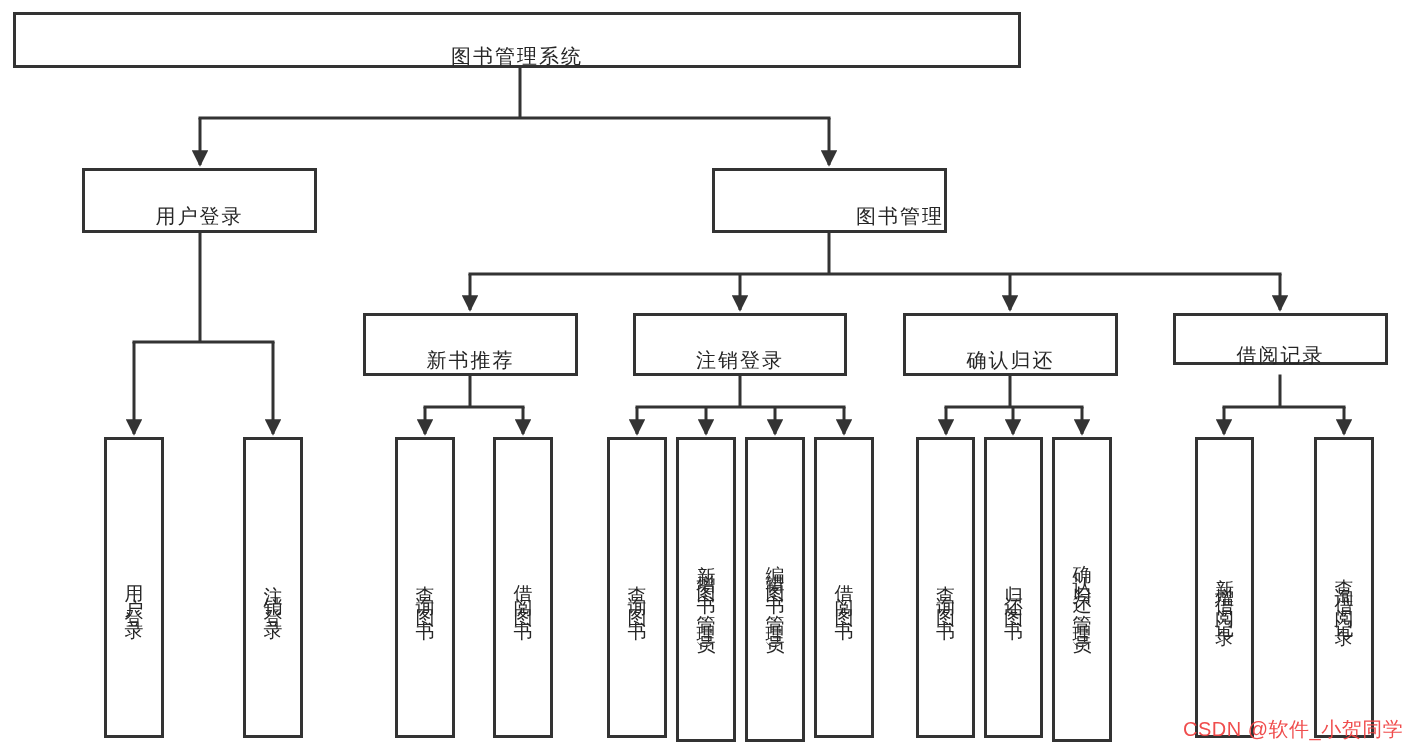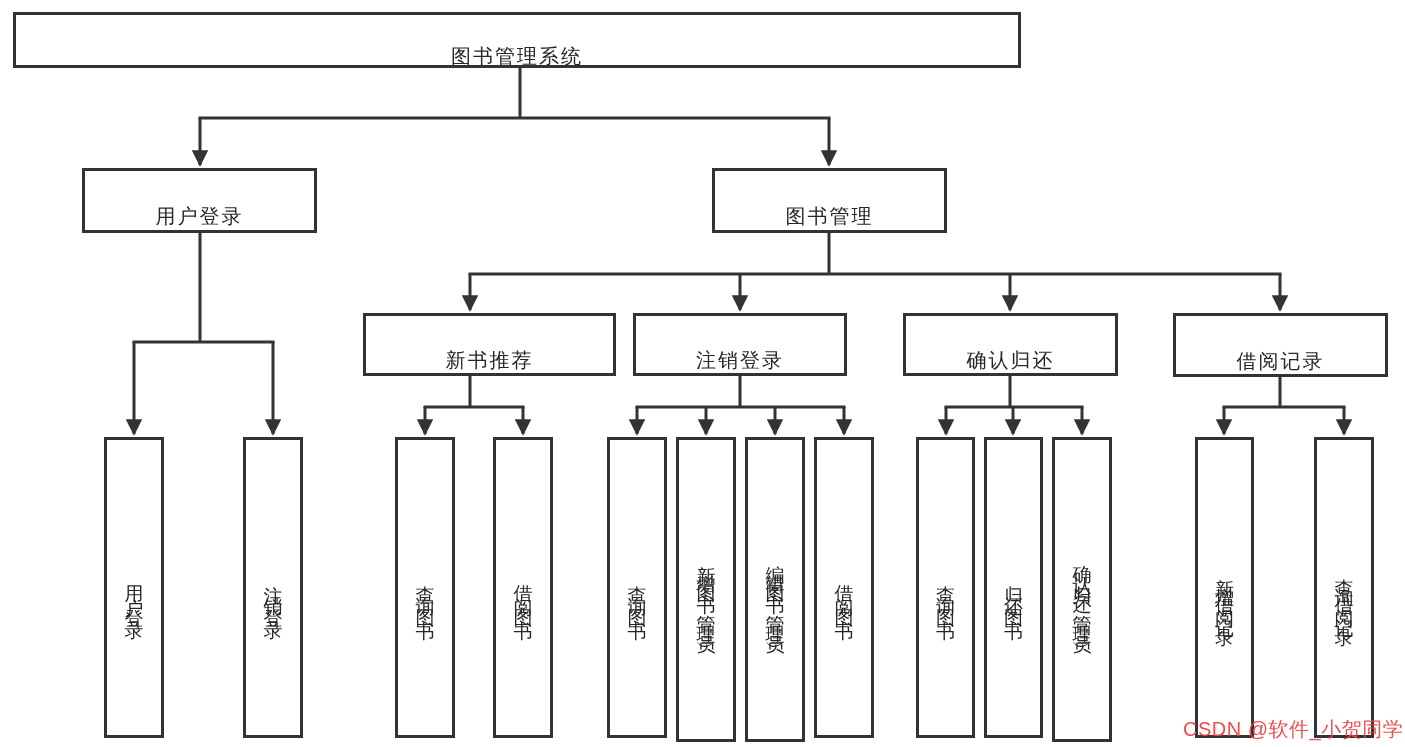--- a/index.html
+++ b/index.html
@@ -73,34 +73,34 @@
     </g>
   </svg>
 
   <div class="node h" style="left:13px; top:12px; width:1008px; height:56px;">
     <span>图书管理系统</span>
   </div>
 
   <div class="node h" style="left:82px; top:168px; width:235px; height:65px;">
     <span>用户登录</span>
   </div>
-  <div class="node h" style="left:712px; top:168px; width:235px; height:65px;">
+  <div class="node h" style="left:712px; top:168px; width:235px; height:65px;justify-content:flex-end;">
     <span>图书管理</span>
   </div>
 
-  <div class="node h" style="left:363px; top:313px; width:253px; height:63px;">
+  <div class="node h" style="left:363px; top:313px; width:215px; height:63px;">
     <span>新书推荐</span>
   </div>
   <div class="node h" style="left:633px; top:313px; width:214px; height:63px;">
     <span>注销登录</span>
   </div>
   <div class="node h" style="left:903px; top:313px; width:215px; height:63px;">
     <span>确认归还</span>
   </div>
-  <div class="node h" style="left:1173px; top:313px; width:215px; height:64px;font-family:Liberation Serif, serif;">
+  <div class="node h" style="left:1173px; top:313px; width:215px; height:52px;font-family:Liberation Serif, serif;">
     <span>借阅记录</span>
   </div>
 
   <div class="node v" style="left:104px; top:437px; width:60px; height:301px;">
     <span>用户登录</span>
   </div>
   <div class="node v" style="left:243px; top:437px; width:60px; height:301px;">
     <span>注销登录</span>
   </div>
 

